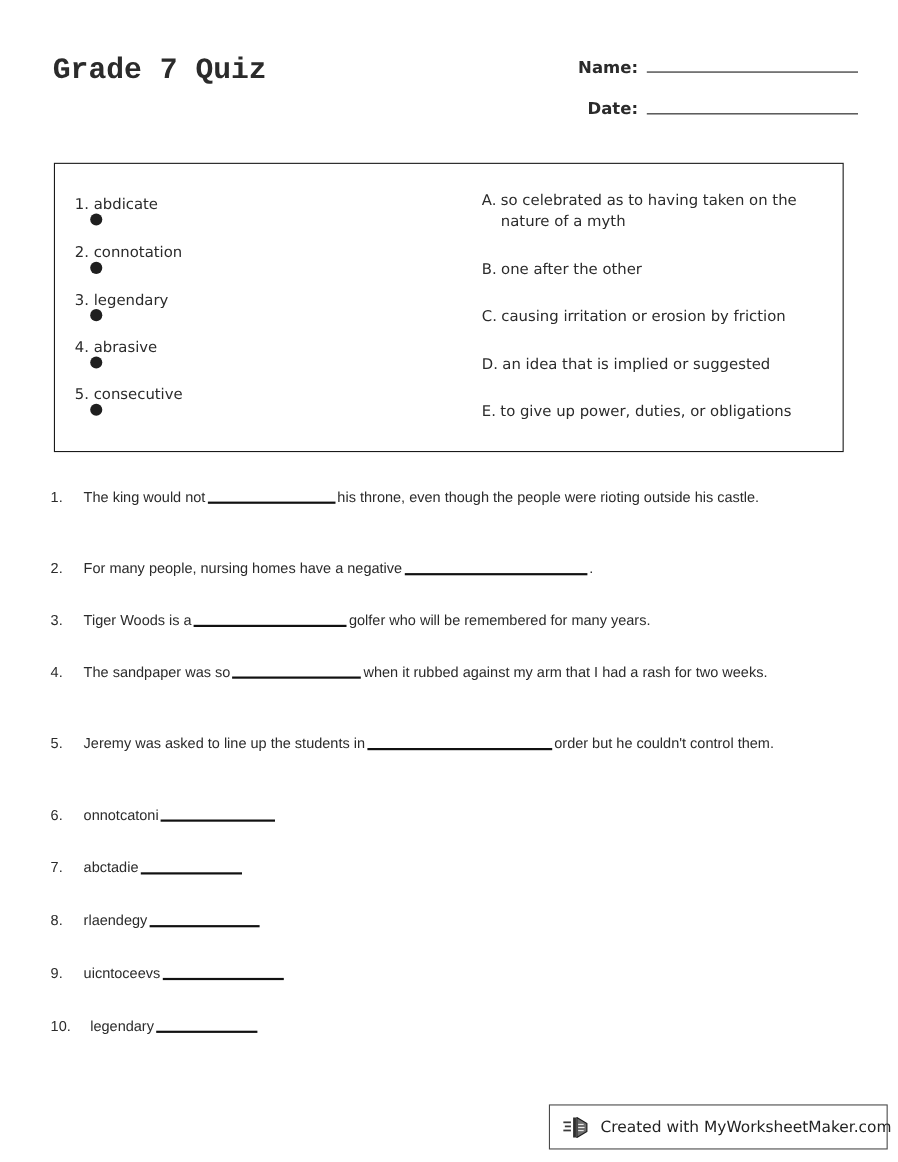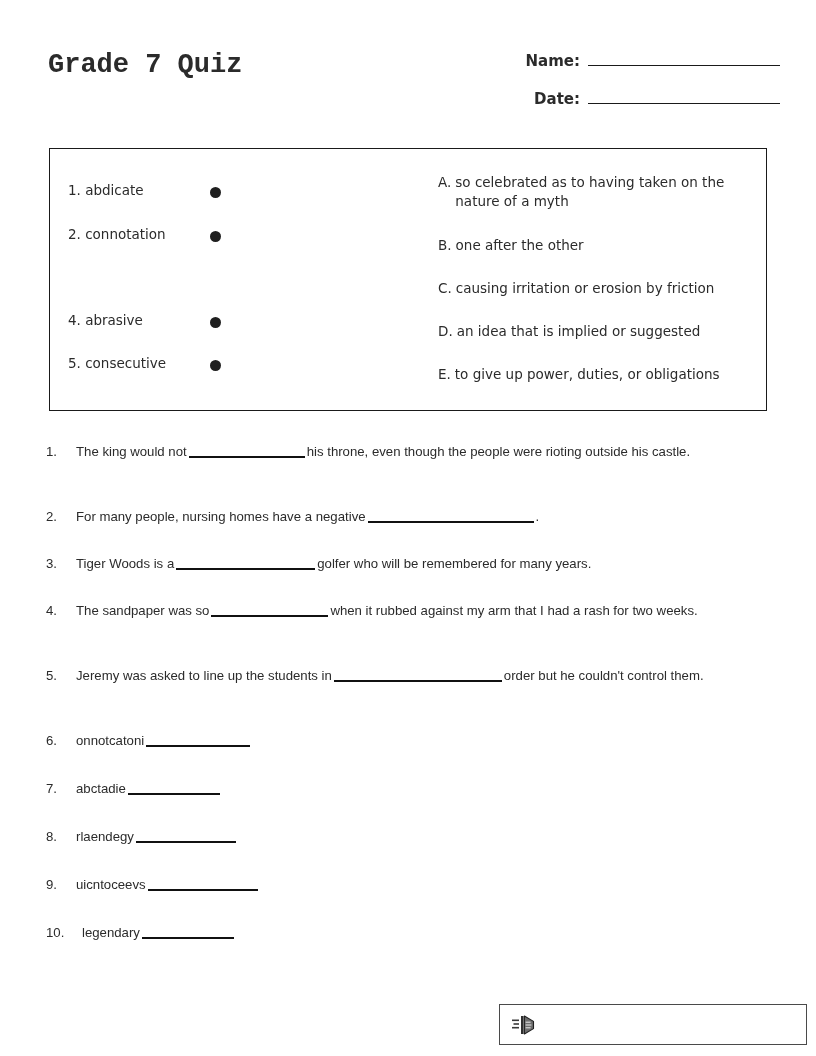--- a/index.html
+++ b/index.html
@@ -98,21 +98,22 @@
     width: 378px;
     height: 100%;
   }
 
   .term-row {
     position: absolute;
     left: 18px;
     width: 300px;
     height: 20px;
     display: flex;
-    align-items: flex-end;
+    align-items: flex-start;
+    flex-direction: column;
   }
   .term-label {
     font-size: 13.5px;
     color: #2b2b2b;
     white-space: nowrap;
     width: 128px;
   }
   .dot {
     width: 11px;
     height: 11px;
@@ -244,20 +245,26 @@
 
       <div class="col-left">
         <div class="term-row" style="top:29px">
           <span class="term-label">1. abdicate</span>
           <span class="term-dot-wrap">
               <span class="dot"></span>
             </span>
         </div>
         <div class="term-row" style="top:73px">
           <span class="term-label">2. connotation</span>
+          <span class="term-dot-wrap">
+              <span class="dot"></span>
+            </span>
+        </div>
+        <div class="term-row" style="top:116px">
+          <span class="term-label">3. legendary</span>
           <span class="term-dot-wrap">
               <span class="dot"></span>
             </span>
         </div>
         <div class="term-row" style="top:159px">
           <span class="term-label">4. abrasive</span>
           <span class="term-dot-wrap">
               <span class="dot"></span>
             </span>
         </div>
@@ -374,15 +381,16 @@
         </g>
         <path d="M9 3 L9 21 L11.6 21 L11.6 3 Z" fill="#2f2f2f"></path>
         <path d="M12.4 3 L21.5 8.4 L21.5 15.6 L12.4 21 Z" fill="#6d6d6d" stroke="#1f1f1f" stroke-width="1.1" stroke-linejoin="round"></path>
         <g stroke="#ffffff" stroke-width="1" opacity="0.85">
           <line x1="13.6" y1="9.2" x2="18.6" y2="9.2"></line>
           <line x1="13.6" y1="12" x2="19.4" y2="12"></line>
           <line x1="13.6" y1="14.8" x2="18.6" y2="14.8"></line>
         </g>
       </svg>
     </span>
+    <span class="badge-text">Created with MyWorksheetMaker.com</span>
   </div>
 
 </div>
 
 </body></html>

